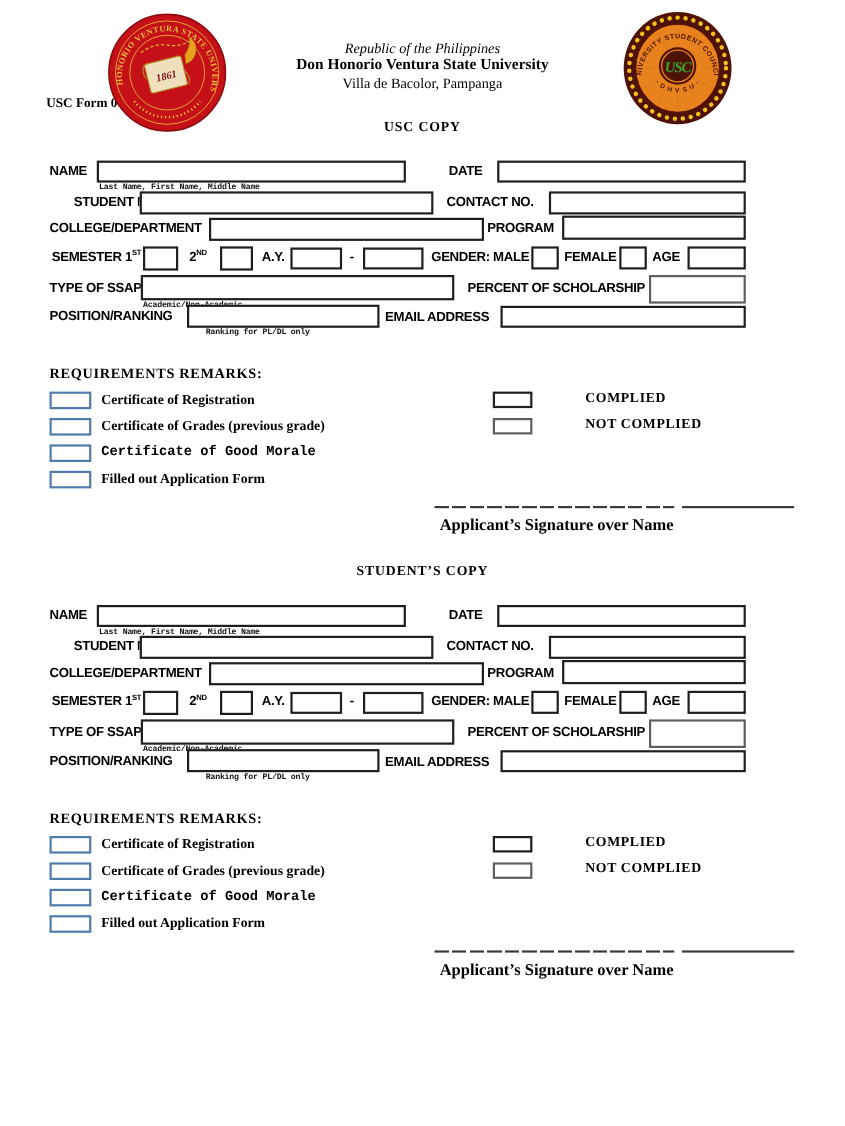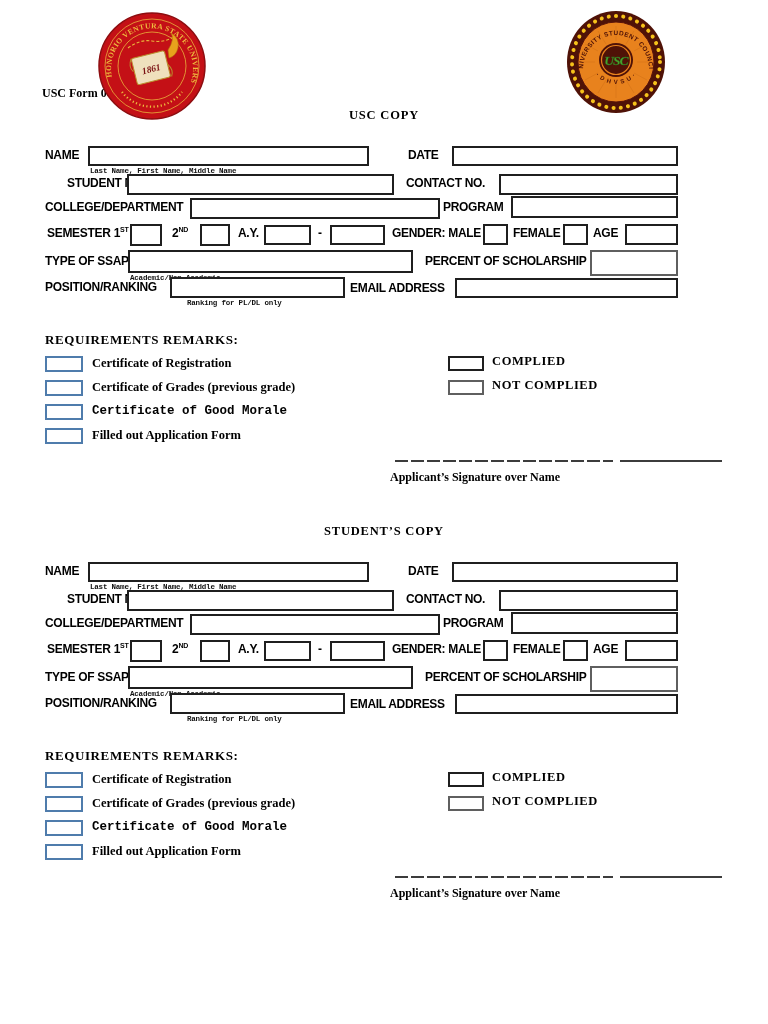--- a/index.html
+++ b/index.html
@@ -9,39 +9,39 @@
   .form-number{position:absolute;left:42px;top:86px;font-weight:bold;font-size:12px;z-index:1;white-space:nowrap;}
   .seal-left{position:absolute;left:98px;top:12px;width:108px;height:108px;z-index:2;}
   .seal-right{position:absolute;left:566px;top:10px;width:100px;height:104px;z-index:2;}
   .header-center{position:absolute;left:234px;top:36px;width:300px;text-align:center;line-height:16px;}
   .hc-republic{font-style:italic;font-size:13px;}
   .hc-university{font-weight:bold;font-size:14px;}
   .hc-address{font-size:13px;}
   
   .copy{position:absolute;left:0;width:768px;height:400px;}
   .copy-1{top:108px;}
-  .copy-2{top:524px;}
+  .copy-2{top:512px;}
   .copy-title{position:absolute;left:0;top:0;width:768px;margin:0;text-align:center;
               font-size:12.5px;font-weight:bold;letter-spacing:0.8px;}
   .lbl{position:absolute;font-family:Liberation Sans, sans-serif;font-weight:bold;
        font-size:12px;letter-spacing:-0.3px;white-space:nowrap;}
   .lbl sup{font-size:7px;}
   .cap{position:absolute;font-family:Liberation Mono, monospace;font-weight:bold;
        font-size:7.5px;letter-spacing:-0.2px;white-space:nowrap;color:#111;}
   .box{position:absolute;border:2px solid #1f1f1f;background:#fff;box-sizing:border-box;}
   .box.gray{border-color:#5f5f5f;}
   .cb{position:absolute;width:38px;height:16px;border:2px solid #4f7cac;background:#fff;box-sizing:border-box;}
   .req{position:absolute;font-weight:bold;font-size:12.5px;white-space:nowrap;text-align:center;}
   .req-title{position:absolute;left:45px;top:224px;font-weight:bold;font-size:13px;letter-spacing:0.6px;}
-  .comp-lbl{position:absolute;font-weight:bold;font-size:12.5px;letter-spacing:0.6px;white-space:nowrap;}
+  .comp-lbl{position:absolute;font-weight:bold;font-size:12.5px;letter-spacing:0.6px;white-space:nowrap;margin-left:40px;}
   .sig-dash{position:absolute;left:395px;top:352px;width:218px;height:2px;
             background-image:repeating-linear-gradient(90deg,#3c3c3c 0 13px,transparent 13px 16px);}
   .sig-solid{position:absolute;left:620px;top:352px;width:102px;height:2px;background:#3c3c3c;}
-  .sig-label{position:absolute;left:390px;top:362px;width:232px;
-             font-weight:bold;font-size:12px;white-space:nowrap;}
+  .sig-label{position:absolute;left:390px;top:362px;width:232px;text-align:center;
+             font-weight:bold;font-size:15px;white-space:nowrap;}
   
   .l-name{left:45px;top:40px;}     .b-name{left:88px;top:38px;width:281px;height:20px;}
   .c-name{left:90px;top:59px;}
   .l-date{left:408px;top:40px;}    .b-date{left:452px;top:38px;width:226px;height:20px;}
   .l-student{left:45px;top:68px;margin-left:22px;}  .b-student{left:127px;top:66px;width:267px;height:21px;border-width:2.5px;}
   .l-contact{left:406px;top:68px;} .b-contact{left:499px;top:66px;width:179px;height:21px;}
   .l-college{left:45px;top:92px;}  .b-college{left:190px;top:90px;width:250px;height:21px;}
   .l-program{left:443px;top:92px;} .b-program{left:511px;top:88px;width:167px;height:22px;}
   .l-sem{left:47px;top:118px;}     .b-sem1{left:130px;top:116px;width:32px;height:22px;}
   .l-2nd{left:172px;top:118px;}    .b-sem2{left:200px;top:116px;width:30px;height:22px;}
@@ -88,20 +88,25 @@
     <path d="M 24,80 A 38,38 0 0 0 84,80" fill="none" stroke="#eebb3d" stroke-width="2.2" stroke-dasharray="1.2 2.4"></path>
     <path d="M30,36 q12,-9 24,-7 q13,2 23,-5" stroke="#e9b33b" fill="none" stroke-width="1.1" stroke-dasharray="3 2"></path>
     <path d="M70,38 q7,-11 3,-17 q9,5 7,15 q-2,8 -9,10 z" fill="#e8a21c" stroke="#b06a10" stroke-width="0.6"></path>
     <g transform="rotate(-14 54 56)">
       <rect x="36" y="42" width="34" height="27" rx="2" fill="#efe0bd" stroke="#b98f2e" stroke-width="1"></rect>
       <path d="M36,42 q-5,7 -1,13 M70,56 q5,7 1,13" stroke="#b98f2e" fill="none" stroke-width="1"></path>
       <text x="53" y="60" font-size="9.5" font-style="italic" font-weight="bold" fill="#7a1113" text-anchor="middle">1861</text>
     </g>
   </svg>
 
+  <div class="header-center">
+    <div class="hc-republic">Republic of the Philippines</div>
+    <div class="hc-university">Don Honorio Ventura State University</div>
+    <div class="hc-address">Villa de Bacolor, Pampanga</div>
+  </div>
 
   <svg class="seal-right" viewBox="0 0 100 104" xmlns="http://www.w3.org/2000/svg" aria-hidden="true">
     <ellipse cx="50" cy="52" rx="49" ry="51" fill="#4f1207"></ellipse>
     <ellipse cx="50" cy="52" rx="44" ry="46" fill="none" stroke="#f6c21a" stroke-width="4" stroke-dasharray="0.1 7.2" stroke-linecap="round"></ellipse>
     <ellipse cx="50" cy="52" rx="38" ry="40" fill="#e8821d" stroke="#5a1409" stroke-width="1"></ellipse>
     <g stroke="#b45d0e" stroke-width="0.7" opacity="0.35">
       <line x1="71" y1="52" x2="86" y2="52"></line>
         <line x1="68" y1="63" x2="81" y2="70"></line>
       <line x1="60" y1="70" x2="68" y2="83"></line>
         <line x1="50" y1="73" x2="50" y2="88"></line>

